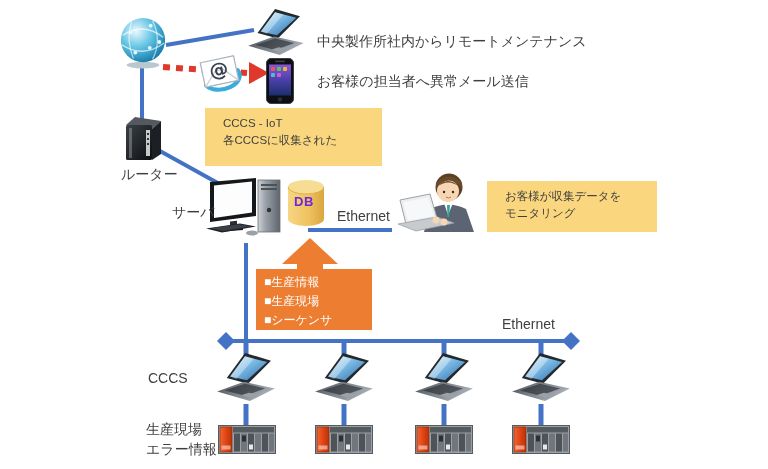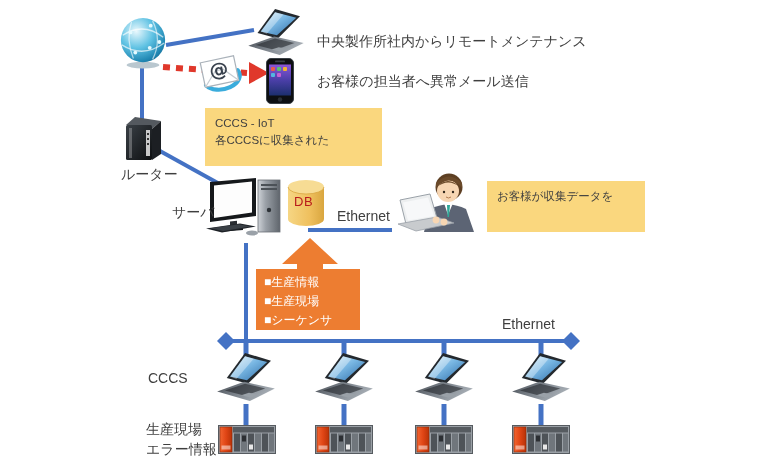--- a/index.html
+++ b/index.html
@@ -9,23 +9,23 @@
   }
   svg{display:block;}
   .layer{position:absolute;left:0;top:0;width:768px;height:469px;pointer-events:none;}
   .icon{position:absolute;}
   .lbl{
     position:absolute;font-size:14px;color:#3f3f3f;white-space:nowrap;line-height:1.2;
   }
   .box{
     position:absolute;box-sizing:border-box;
   }
-  .box-yellow{background:#FAD77E;color:#404040;font-size:11.5px;line-height:17px;padding:7px 10px;}
+  .box-yellow{background:#FAD77E;color:#404040;font-size:11.5px;line-height:17px;padding:7px 18px;}
   .box-orange{background:#ED7D31;color:#ffffff;font-size:12px;line-height:19px;padding:4px 8px;}
-  .db-label{position:absolute;font-size:13px;color:#b91c1c;letter-spacing:.5px;}
+  .db-label{position:absolute;font-size:13px;color:#6d28d9;letter-spacing:.5px;font-weight:bold;}
 </style>
 </head>
 <body>
 
 <div class="canvas">
 
   <svg width="0" height="0" style="position:absolute">
     <defs>
       <linearGradient id="g-screen" x1="0" y1="0" x2="1" y2="1">
         <stop offset="0" stop-color="#D9EEF9"></stop>
@@ -300,25 +300,26 @@
     <svg width="58" height="31" viewBox="0 0 58 30">
         <use href="#sym-plc"></use>
       </svg>
   </div>
 
   <div class="box box-yellow" style="left:205px;top:108px;width:177px;height:58px">
     <div>CCCS - IoT</div>
     <div>各CCCSに収集された</div>
   </div>
 
-  <div class="box box-yellow" style="left:487px;top:181px;width:158px;height:51px">
+  <div class="box box-yellow" style="left:487px;top:181px;width:170px;height:51px">
     <div>お客様が収集データを</div>
-  </div>
-
-  <div class="box box-orange" style="left:256px;top:269px;width:104px;height:61px">
+    <div>モニタリング</div>
+  </div>
+
+  <div class="box box-orange" style="left:256px;top:269px;width:116px;height:61px">
     <div>■生産情報</div>
     <div>■生産現場</div>
     <div>■シーケンサ</div>
   </div>
 
   <div class="lbl" style="left:317px;top:33px">中央製作所社内からリモートメンテナンス</div>
   <div class="lbl" style="left:317px;top:73px">お客様の担当者へ異常メール送信</div>
   <div class="lbl" style="left:121px;top:166px">ルーター</div>
   <div class="lbl" style="left:172px;top:204px">サーバ</div>
   <div class="lbl" style="left:337px;top:208px">Ethernet</div>

